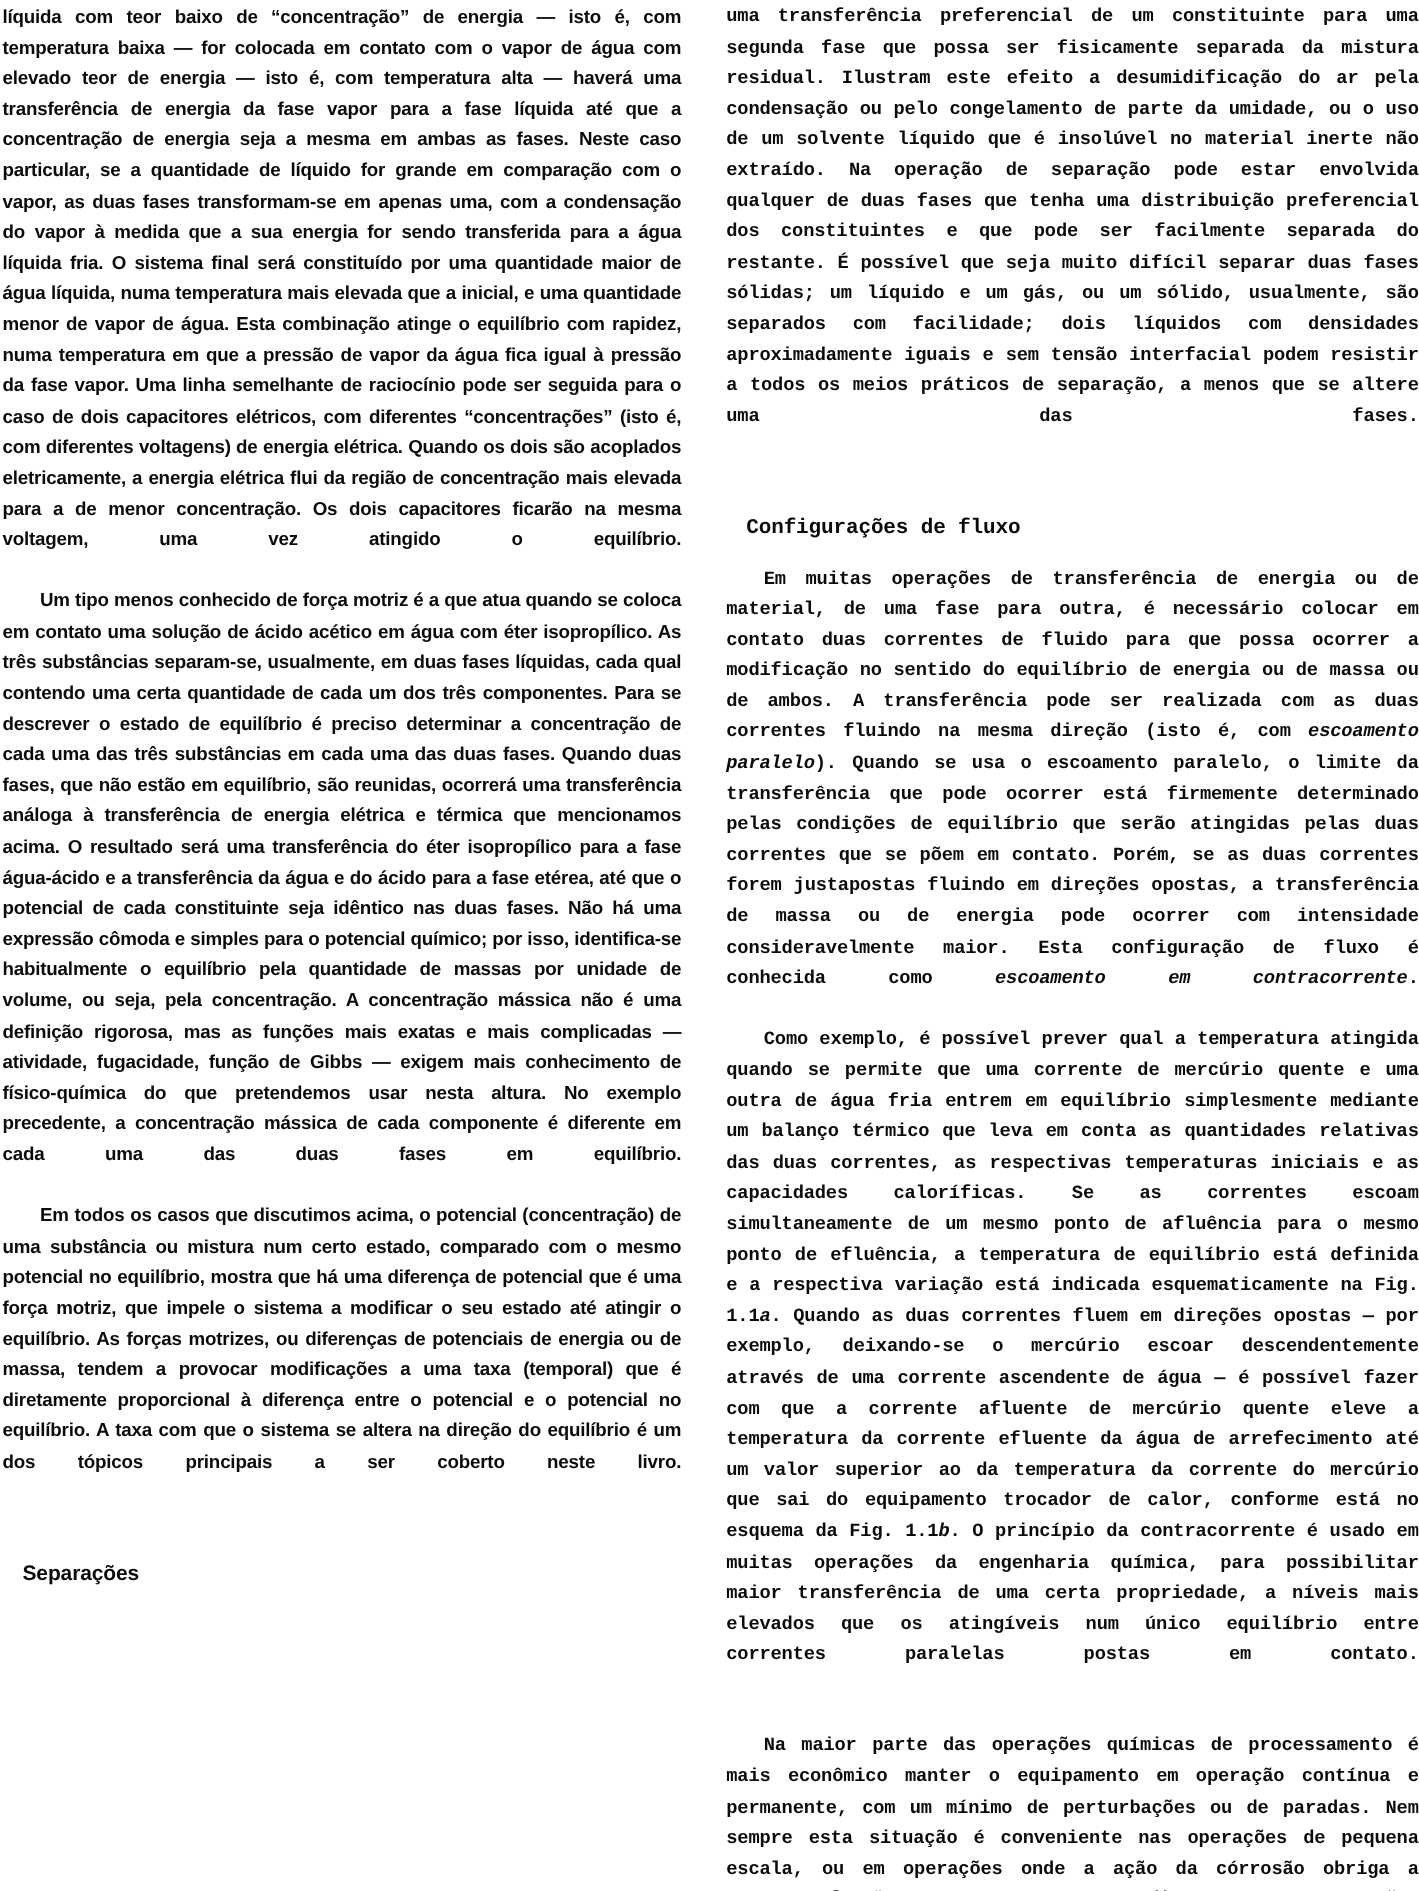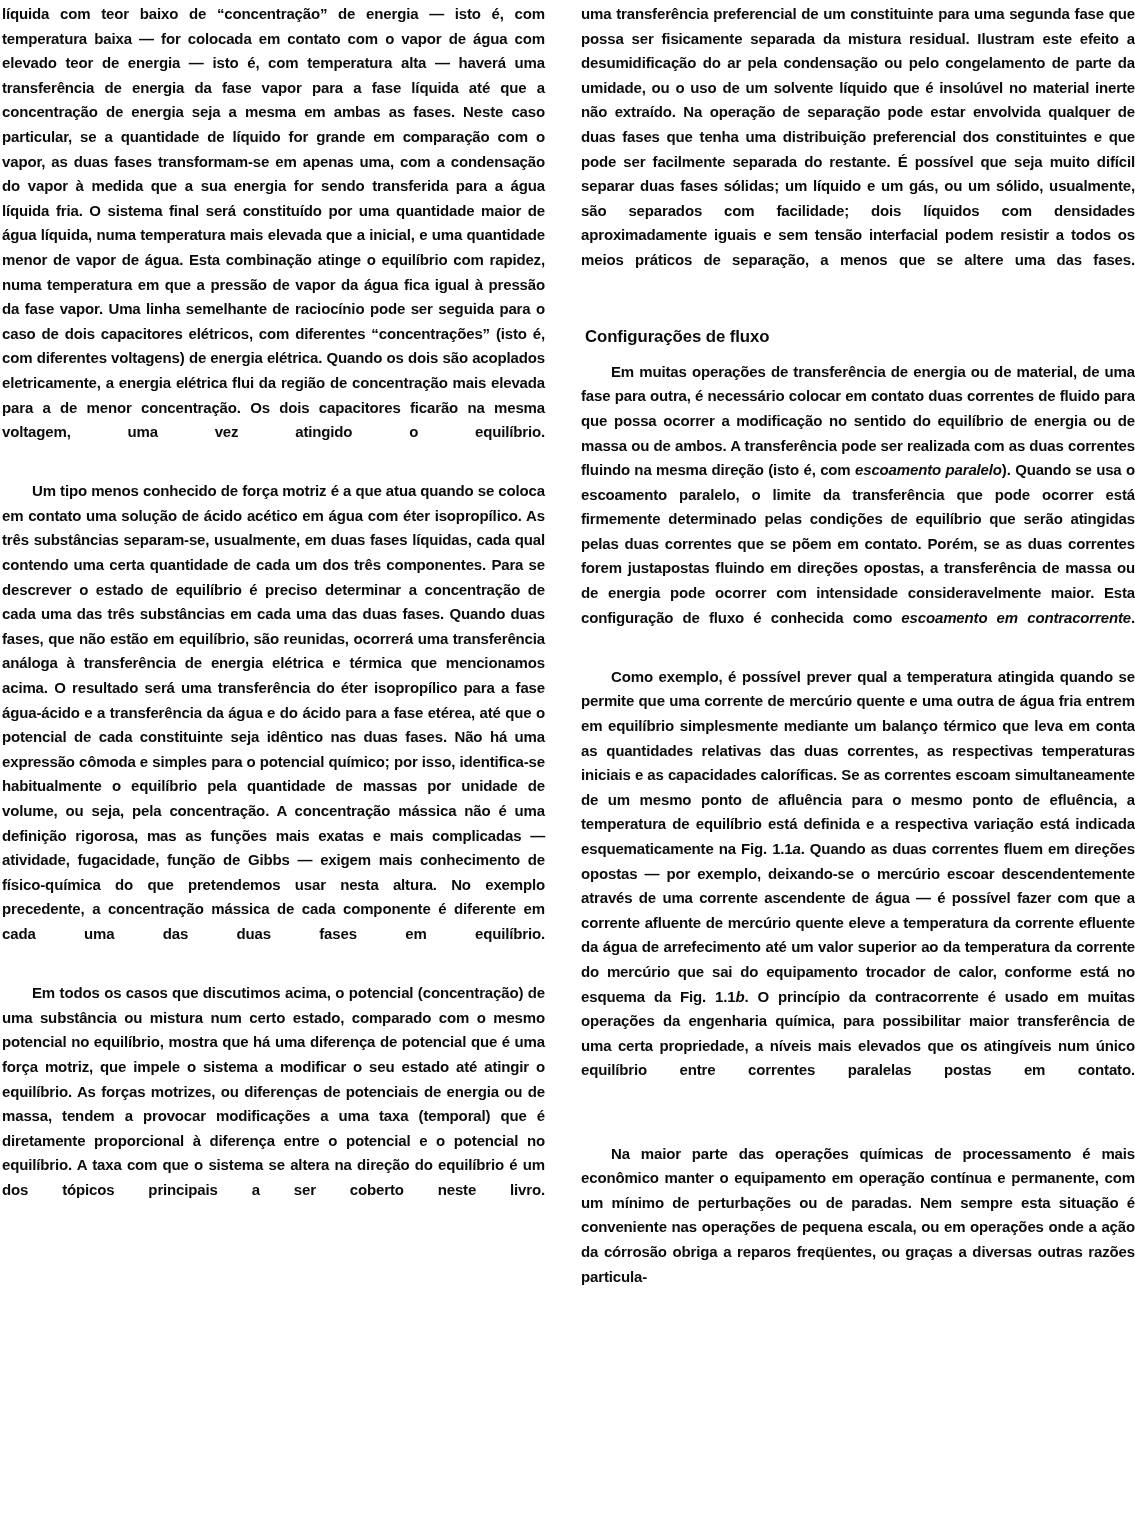--- a/index.html
+++ b/index.html
@@ -31,38 +31,38 @@
     padding: 2px 0 0 2px;
   }
   .col {
     width: 543px;
     flex: 0 0 543px;
     box-sizing: border-box;
   }
   .col-right {
     width: 554px;
     flex: 0 0 554px;
+    font-family: Liberation Mono, monospace;
   }
   p.para {
     margin: 0;
     text-align: justify;
     text-justify: inter-word;
     font-size: 15px;
     line-height: 24.6px;
     letter-spacing: -0.15px;
     font-weight: 600;
     word-spacing: 0px;
     -webkit-font-smoothing: none;
   }
   p.indent {
     text-indent: 2.0em;
-    margin-top: 10px;
   }
   h2.heading {
-    margin: 4px;
+    margin: 16px;
     font-size: 16.8px;
     line-height: 24.6px;
     font-weight: bold;
     letter-spacing: -0.1px;
     text-align: left;
   }
   .spacer-before-heading {
     height: 24px;
   }
   em.it {
@@ -86,20 +86,21 @@
     <div class="col col-left">
 
       <p class="para">líquida com teor baixo de “concentração” de energia — isto é, com temperatura baixa — for colocada em contato com o vapor de água com elevado teor de energia — isto é, com temperatura alta — haverá uma transferência de energia da fase vapor para a fase líquida até que a concentração de energia seja a mesma em ambas as fases. Neste caso particular, se a quantidade de líquido for grande em comparação com o vapor, as duas fases transformam-se em apenas uma, com a condensação do vapor à medida que a sua energia for sendo transferida para a água líquida fria. O sistema final será constituído por uma quantidade maior de água líquida, numa temperatura mais elevada que a inicial, e uma quantidade menor de vapor de água. Esta combinação atinge o equilíbrio com rapidez, numa temperatura em que a pressão de vapor da água fica igual à pressão da fase vapor. Uma linha semelhante de raciocínio pode ser seguida para o caso de dois capacitores elétricos, com diferentes “concentrações” (isto é, com diferentes voltagens) de energia elétrica. Quando os dois são acoplados eletricamente, a energia elétrica flui da região de concentração mais elevada para a de menor concentração. Os dois capacitores ficarão na mesma voltagem, uma vez atingido o equilíbrio.</p>
 
       <p class="para indent">Um tipo menos conhecido de força motriz é a que atua quando se coloca em contato uma solução de ácido acético em água com éter isopropílico. As três substâncias separam-se, usualmente, em duas fases líquidas, cada qual contendo uma certa quantidade de cada um dos três componentes. Para se descrever o estado de equilíbrio é preciso determinar a concentração de cada uma das três substâncias em cada uma das duas fases. Quando duas fases, que não estão em equilíbrio, são reunidas, ocorrerá uma transferência análoga à transferência de energia elétrica e térmica que mencionamos acima. O resultado será uma transferência do éter isopropílico para a fase água-ácido e a transferência da água e do ácido para a fase etérea, até que o potencial de cada constituinte seja idêntico nas duas fases. Não há uma expressão cômoda e simples para o potencial químico; por isso, identifica-se habitualmente o equilíbrio pela quantidade de massas por unidade de volume, ou seja, pela concentração. A concentração mássica não é uma definição rigorosa, mas as funções mais exatas e mais complicadas — atividade, fugacidade, função de Gibbs — exigem mais conhecimento de físico-química do que pretendemos usar nesta altura. No exemplo precedente, a concentração mássica de cada componente é diferente em cada uma das duas fases em equilíbrio.</p>
 
       <p class="para indent">Em todos os casos que discutimos acima, o potencial (concentração) de uma substância ou mistura num certo estado, comparado com o mesmo potencial no equilíbrio, mostra que há uma diferença de potencial que é uma força motriz, que impele o sistema a modificar o seu estado até atingir o equilíbrio. As forças motrizes, ou diferenças de potenciais de energia ou de massa, tendem a provocar modificações a uma taxa (temporal) que é diretamente proporcional à diferença entre o potencial e o potencial no equilíbrio. A taxa com que o sistema se altera na direção do equilíbrio é um dos tópicos principais a ser coberto neste livro.</p>
 
       <div class="spacer-before-heading"></div>
 
+      <h2 class="heading">Separações</h2>
 
 
     </div>
 
     <div class="col col-right">
 
       <p class="para">uma transferência preferencial de um constituinte para uma segunda fase que possa ser fisicamente separada da mistura residual. Ilustram este efeito a desumidificação do ar pela condensação ou pelo congelamento de parte da umidade, ou o uso de um solvente líquido que é insolúvel no material inerte não extraído. Na operação de separação pode estar envolvida qualquer de duas fases que tenha uma distribuição preferencial dos constituintes e que pode ser facilmente separada do restante. É possível que seja muito difícil separar duas fases sólidas; um líquido e um gás, ou um sólido, usualmente, são separados com facilidade; dois líquidos com densidades aproximadamente iguais e sem tensão interfacial podem resistir a todos os meios práticos de separação, a menos que se altere uma das fases.</p>
 
       <div class="spacer-before-heading"></div>
 

